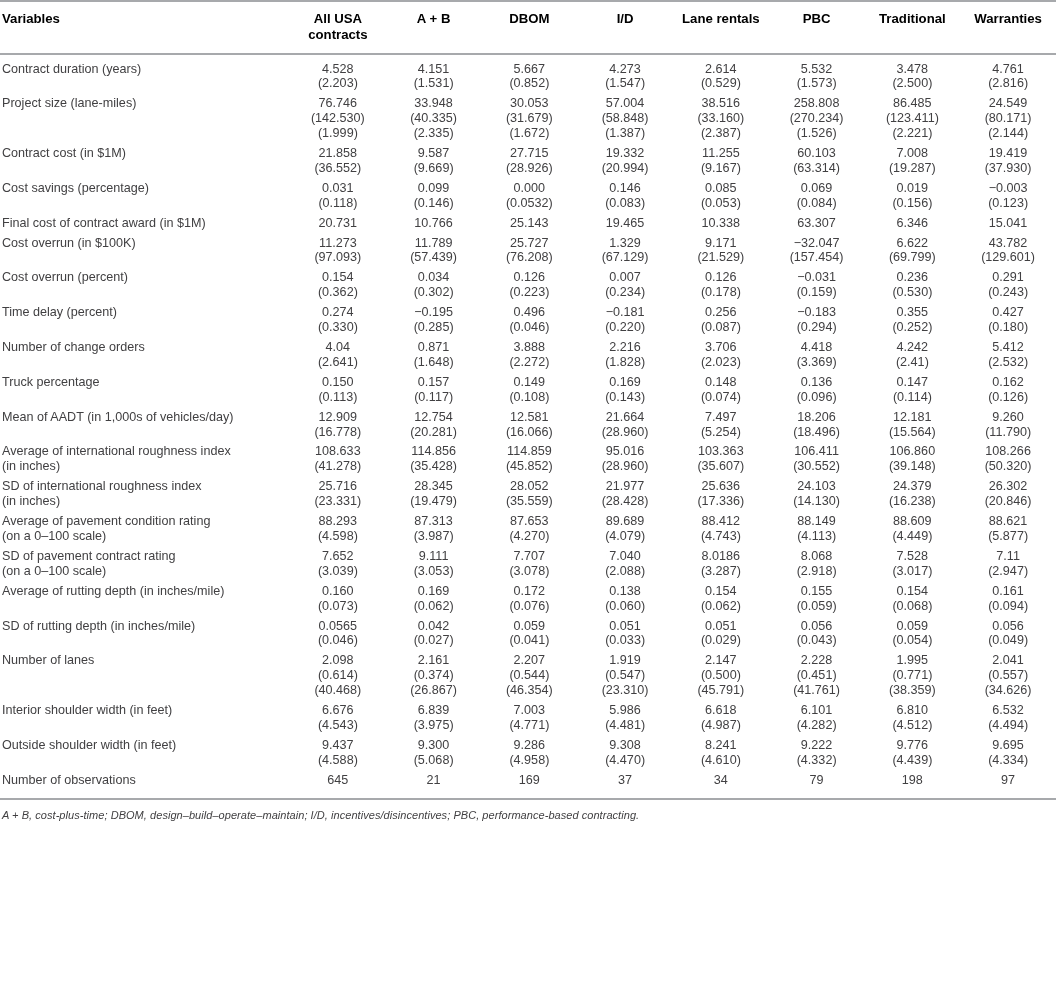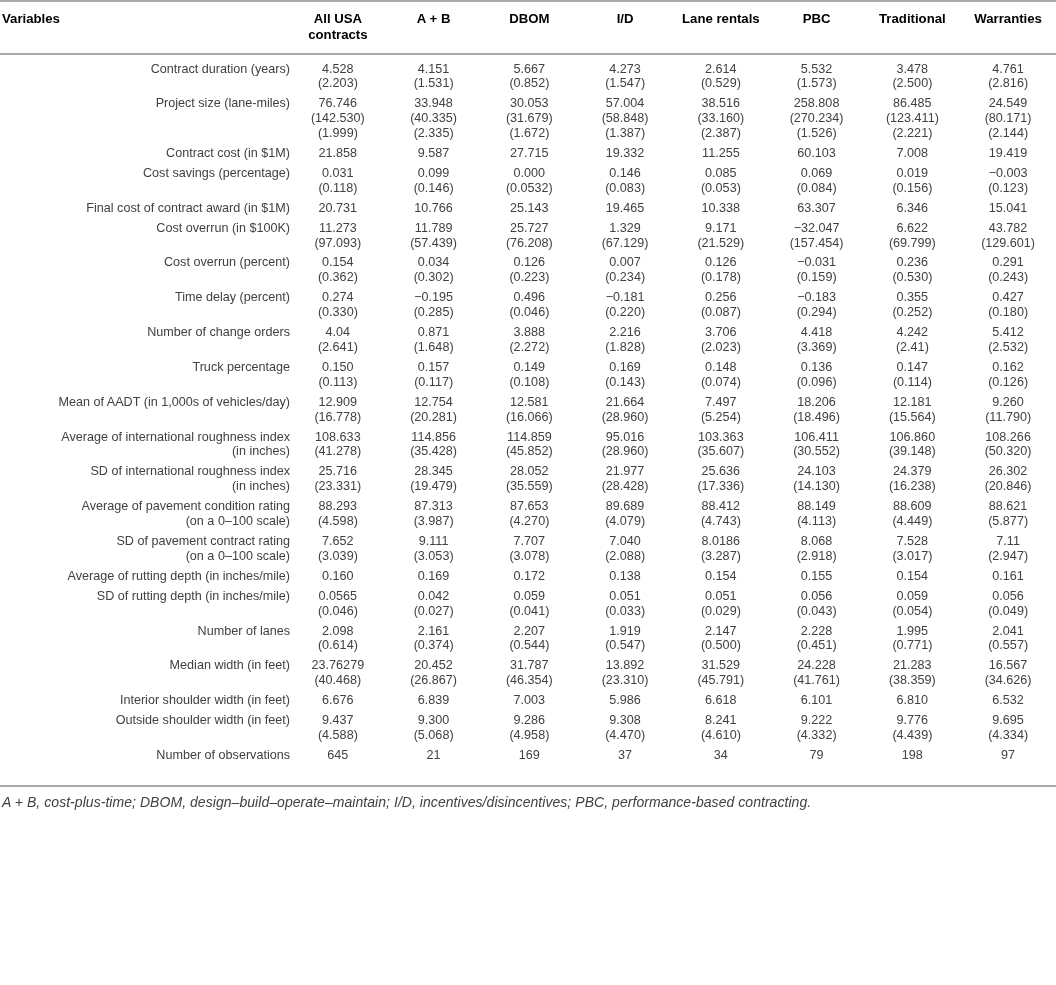--- a/index.html
+++ b/index.html
@@ -50,36 +50,36 @@
 
   tbody td {
     font-size: 12.6px;
     color: #414042;
     padding: 0;
     line-height: 13.4px;
     vertical-align: top;
     font-weight: normal;
   }
   td.label {
-    text-align: right;
+    text-align: left;
     padding-left: 2px;
     white-space: nowrap;
   }
   td.num {
     text-align: center;
     font-variant-numeric: tabular-nums;
   }
 
   tr.mean-row td   { padding-top: 6.5px; }
   tr.sd-row td     { padding-top: 1.5px; }
-  tr.obs-row td    { padding-top: 6.5px; padding-bottom: 23px; margin-top: 26px; }
+  tr.obs-row td    { padding-top: 6.5px; padding-bottom: 11px; margin-top: 26px; }
   tr.first-body td { padding-top: 7.5px; }
 
   .footnote {
-    font-size: 14px;
+    font-size: 11px;
     font-style: italic;
     color: #414042;
     padding: 8px 0 0 2px;
     line-height: 14px;
     letter-spacing: 0.05px;
   }
 </style>
 </head>
 <body>
 
@@ -169,20 +169,31 @@
           <td class="label">Contract cost (in $1M)</td>
           <td class="num">21.858</td>
           <td class="num">9.587</td>
           <td class="num">27.715</td>
           <td class="num">19.332</td>
           <td class="num">11.255</td>
           <td class="num">60.103</td>
           <td class="num">7.008</td>
           <td class="num">19.419</td>
         </tr>
+        <tr class="sd-row">
+          <td class="label">&nbsp;</td>
+          <td class="num">(36.552)</td>
+          <td class="num">(9.669)</td>
+          <td class="num">(28.926)</td>
+          <td class="num">(20.994)</td>
+          <td class="num">(9.167)</td>
+          <td class="num">(63.314)</td>
+          <td class="num">(19.287)</td>
+          <td class="num">(37.930)</td>
+        </tr>
         <tr class="mean-row">
           <td class="label">Cost savings (percentage)</td>
           <td class="num">0.031</td>
           <td class="num">0.099</td>
           <td class="num">0.000</td>
           <td class="num">0.146</td>
           <td class="num">0.085</td>
           <td class="num">0.069</td>
           <td class="num">0.019</td>
           <td class="num">−0.003</td>
@@ -433,20 +444,31 @@
           <td class="label">Average of rutting depth (in inches/mile)</td>
           <td class="num">0.160</td>
           <td class="num">0.169</td>
           <td class="num">0.172</td>
           <td class="num">0.138</td>
           <td class="num">0.154</td>
           <td class="num">0.155</td>
           <td class="num">0.154</td>
           <td class="num">0.161</td>
         </tr>
+        <tr class="sd-row">
+          <td class="label">&nbsp;</td>
+          <td class="num">(0.073)</td>
+          <td class="num">(0.062)</td>
+          <td class="num">(0.076)</td>
+          <td class="num">(0.060)</td>
+          <td class="num">(0.062)</td>
+          <td class="num">(0.059)</td>
+          <td class="num">(0.068)</td>
+          <td class="num">(0.094)</td>
+        </tr>
         <tr class="mean-row">
           <td class="label">SD of rutting depth (in inches/mile)</td>
           <td class="num">0.0565</td>
           <td class="num">0.042</td>
           <td class="num">0.059</td>
           <td class="num">0.051</td>
           <td class="num">0.051</td>
           <td class="num">0.056</td>
           <td class="num">0.059</td>
           <td class="num">0.056</td>
@@ -477,31 +499,20 @@
           <td class="label">&nbsp;</td>
           <td class="num">(0.614)</td>
           <td class="num">(0.374)</td>
           <td class="num">(0.544)</td>
           <td class="num">(0.547)</td>
           <td class="num">(0.500)</td>
           <td class="num">(0.451)</td>
           <td class="num">(0.771)</td>
           <td class="num">(0.557)</td>
         </tr>
-        <tr class="mean-row">
-          <td class="label">Median width (in feet)</td>
-          <td class="num">23.76279</td>
-          <td class="num">20.452</td>
-          <td class="num">31.787</td>
-          <td class="num">13.892</td>
-          <td class="num">31.529</td>
-          <td class="num">24.228</td>
-          <td class="num">21.283</td>
-          <td class="num">16.567</td>
-        </tr>
         <tr class="sd-row">
           <td class="label">&nbsp;</td>
           <td class="num">(40.468)</td>
           <td class="num">(26.867)</td>
           <td class="num">(46.354)</td>
           <td class="num">(23.310)</td>
           <td class="num">(45.791)</td>
           <td class="num">(41.761)</td>
           <td class="num">(38.359)</td>
           <td class="num">(34.626)</td>
@@ -509,20 +520,31 @@
         <tr class="mean-row">
           <td class="label">Interior shoulder width (in feet)</td>
           <td class="num">6.676</td>
           <td class="num">6.839</td>
           <td class="num">7.003</td>
           <td class="num">5.986</td>
           <td class="num">6.618</td>
           <td class="num">6.101</td>
           <td class="num">6.810</td>
           <td class="num">6.532</td>
+        </tr>
+        <tr class="sd-row">
+          <td class="label">&nbsp;</td>
+          <td class="num">(4.543)</td>
+          <td class="num">(3.975)</td>
+          <td class="num">(4.771)</td>
+          <td class="num">(4.481)</td>
+          <td class="num">(4.987)</td>
+          <td class="num">(4.282)</td>
+          <td class="num">(4.512)</td>
+          <td class="num">(4.494)</td>
         </tr>
         <tr class="mean-row">
           <td class="label">Outside shoulder width (in feet)</td>
           <td class="num">9.437</td>
           <td class="num">9.300</td>
           <td class="num">9.286</td>
           <td class="num">9.308</td>
           <td class="num">8.241</td>
           <td class="num">9.222</td>
           <td class="num">9.776</td>

